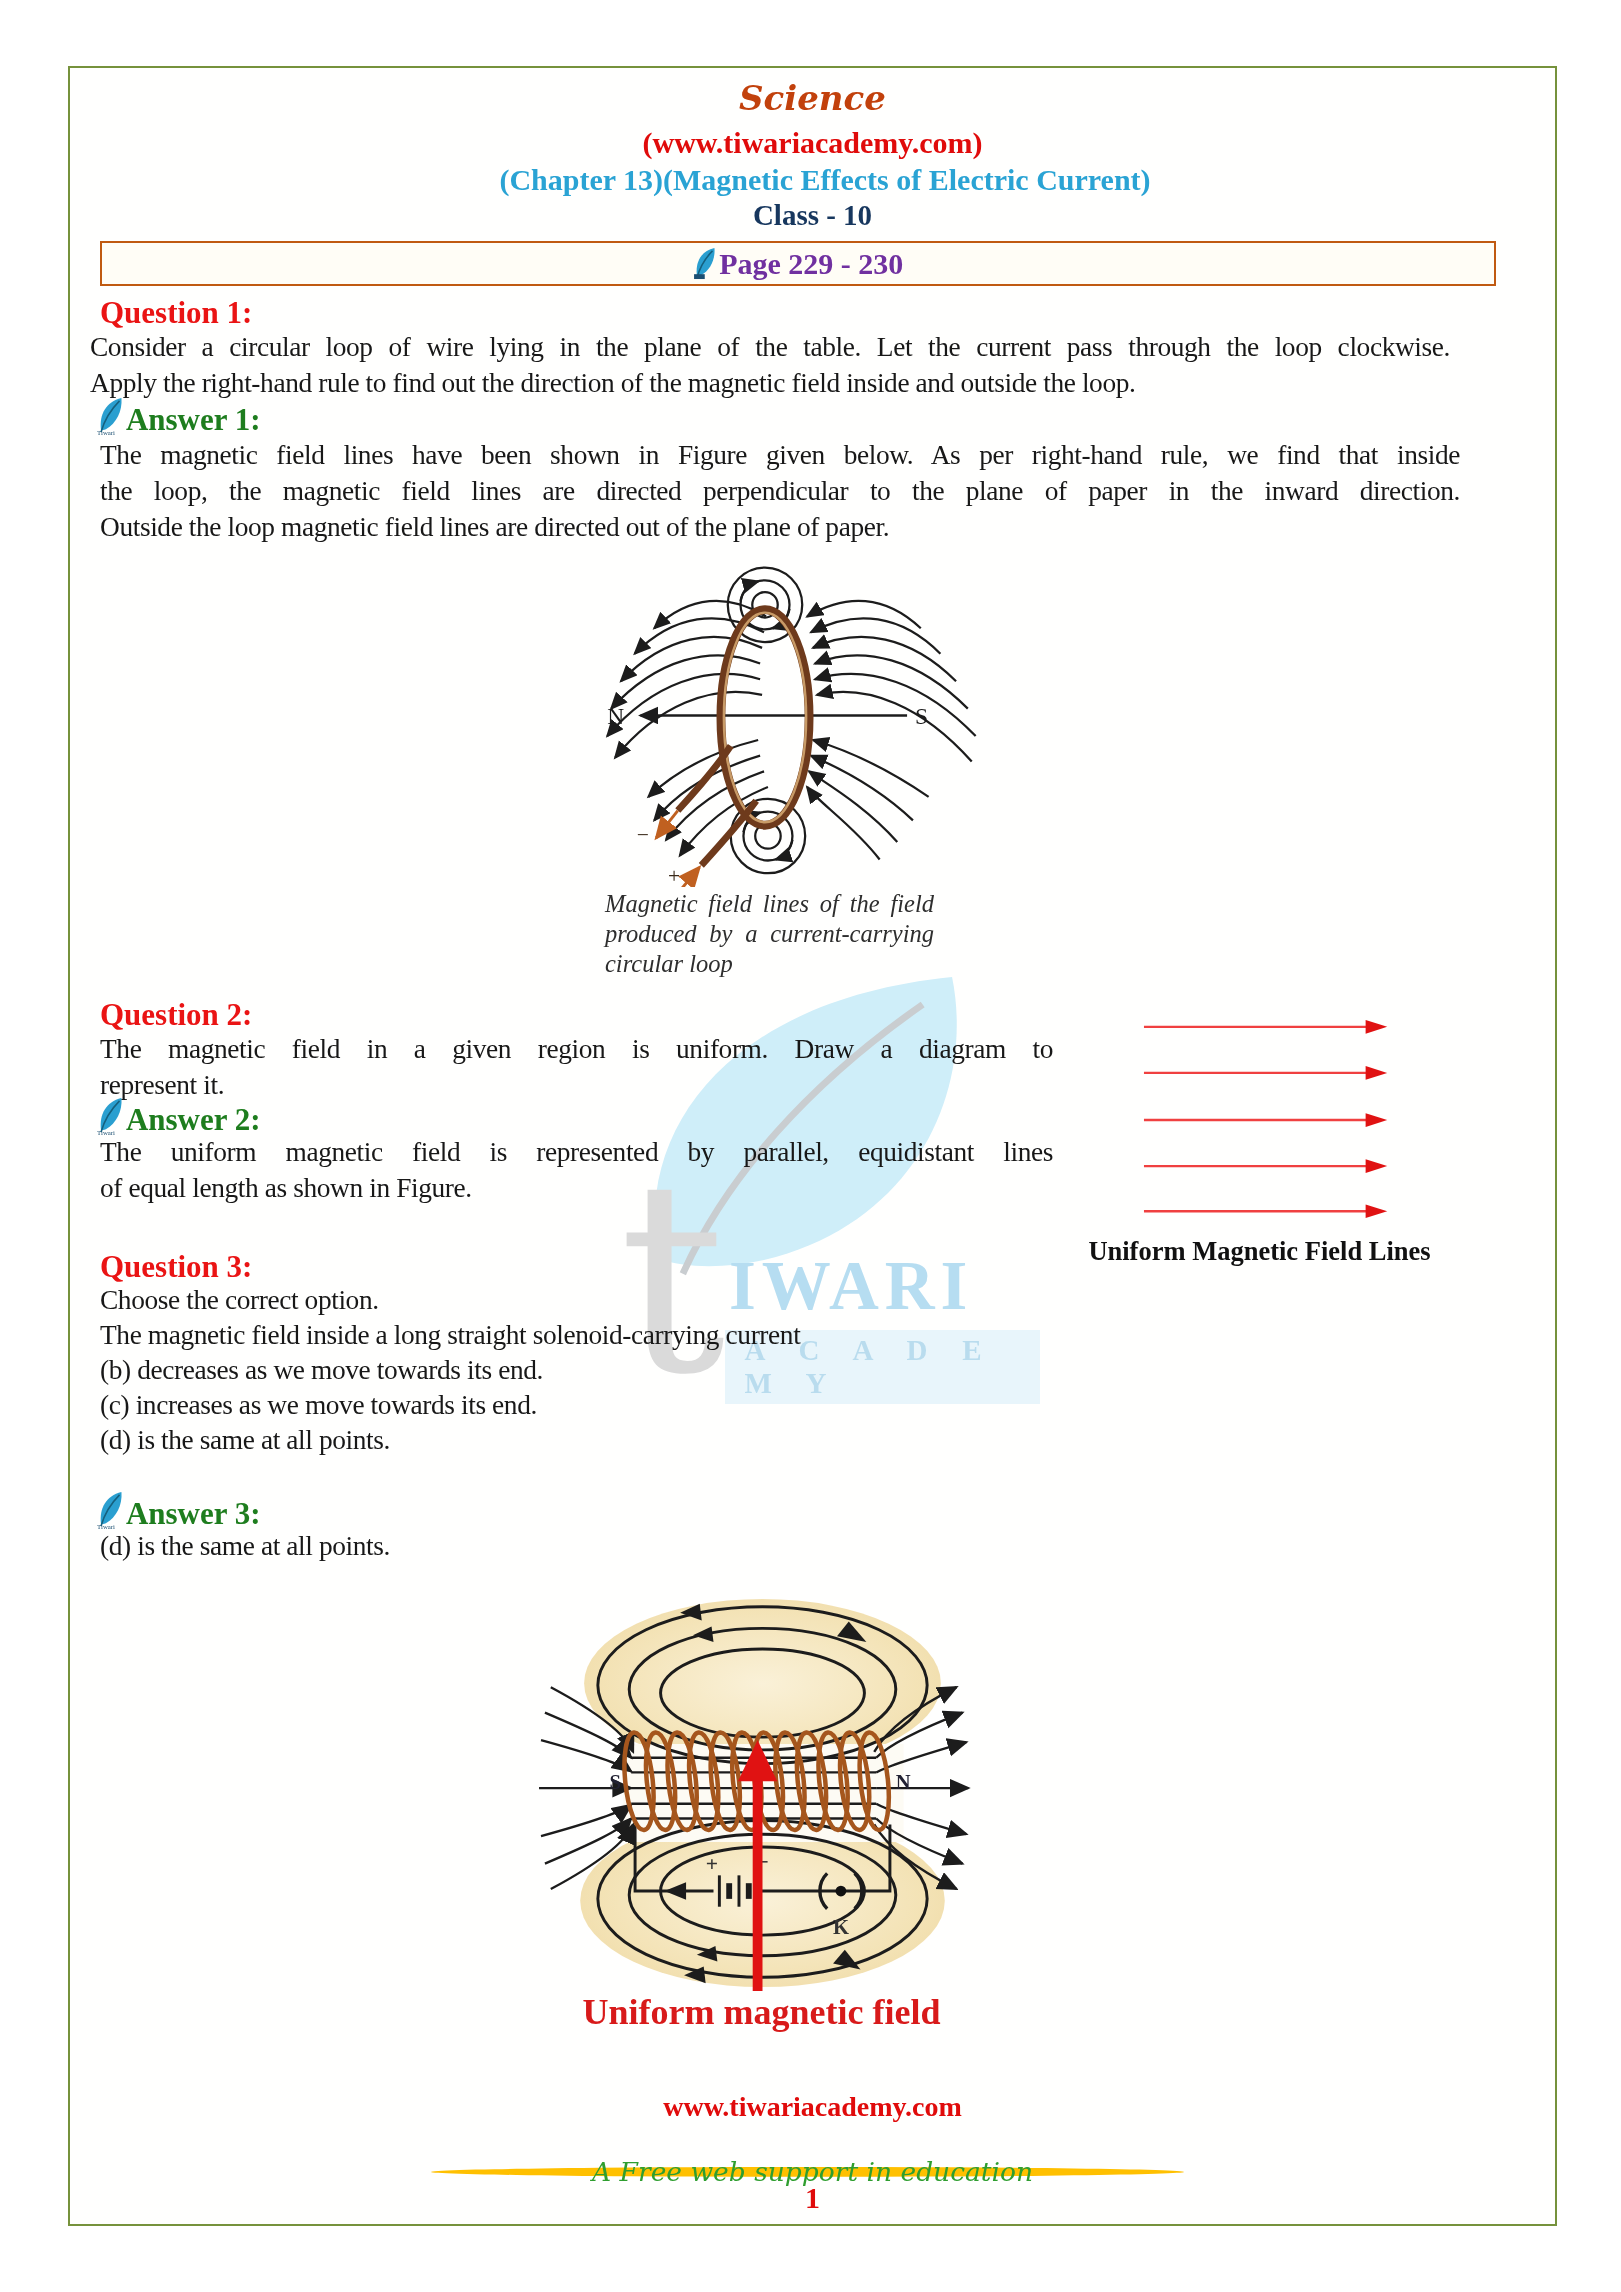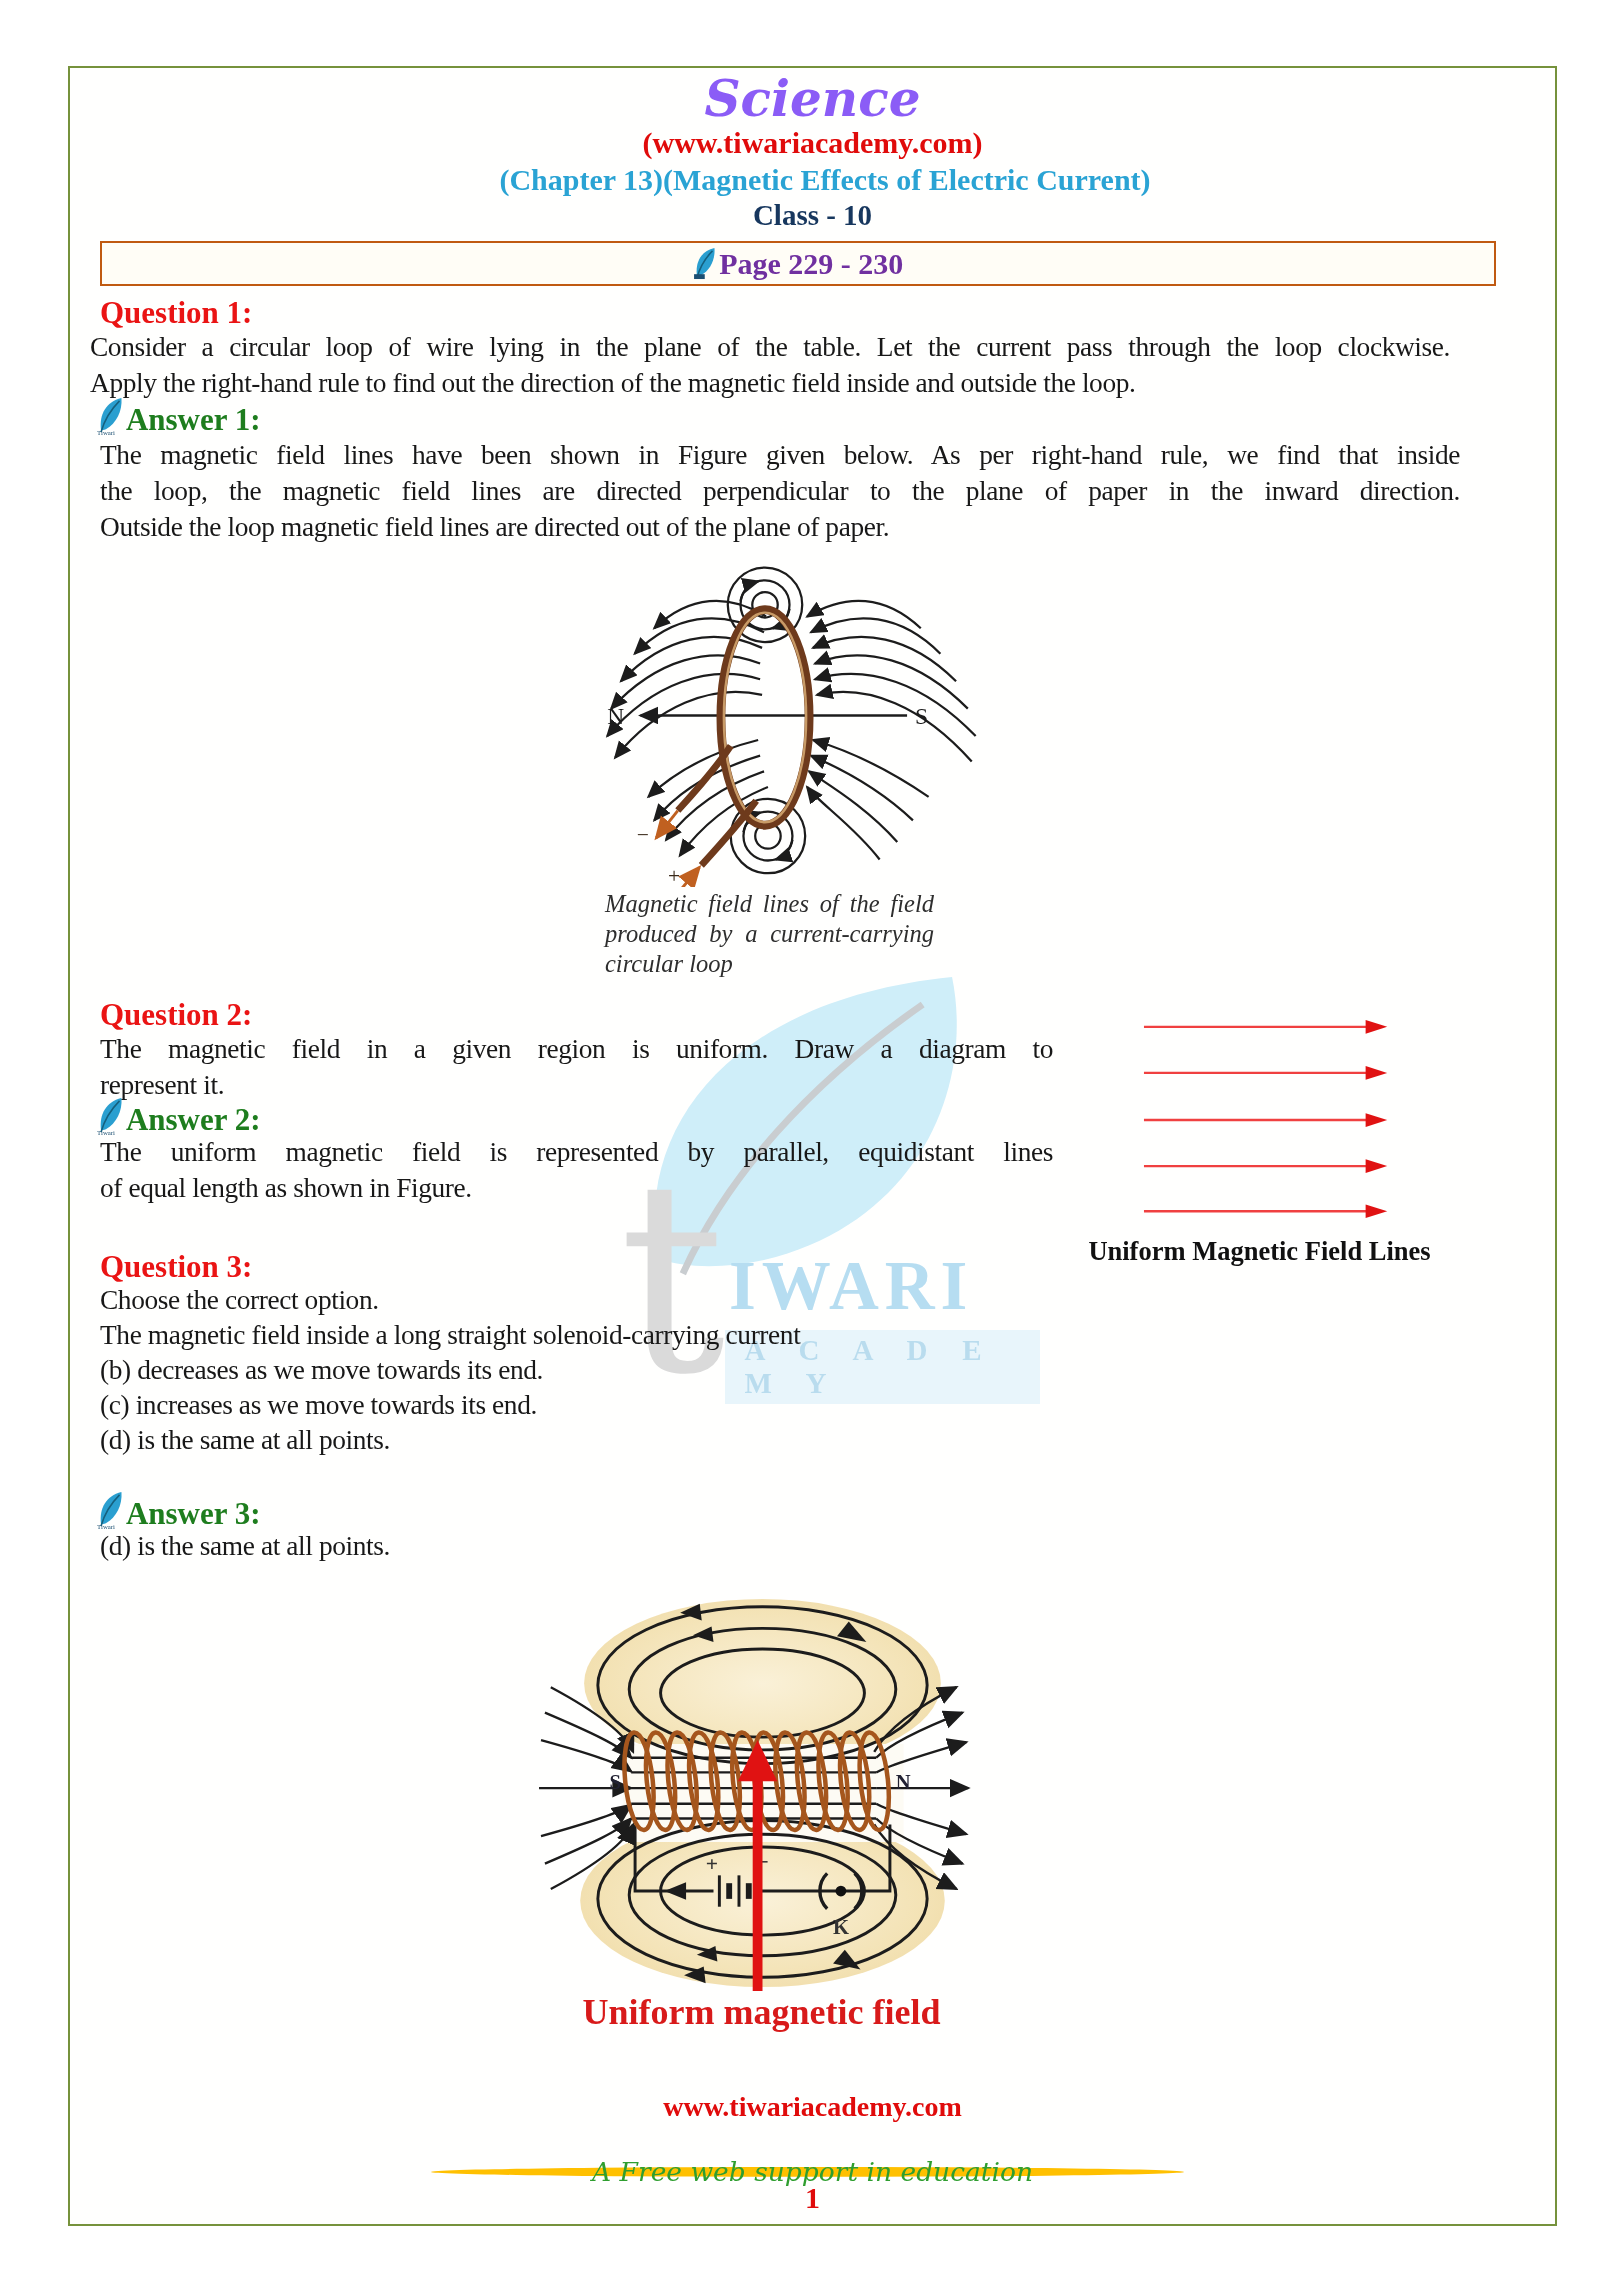--- a/index.html
+++ b/index.html
@@ -3,22 +3,22 @@
 <meta charset="utf-8">
 <style>
   html,body{margin:0;padding:0;background:#ffffff;}
   body{width:1621px;height:2293px;position:relative;font-family:"Liberation Serif",serif;color:#1c1c1c;}
   .page{position:absolute;left:68px;top:66px;width:1489px;height:2160px;box-sizing:border-box;
         border:2.9px solid #76923c;background:#fffffe;}
   .abs{position:absolute;}
   .z1{z-index:2;}
   
   .hdr{left:0;top:3.9px;width:100%;text-align:center;z-index:2;}
-  .hdr-title{font-family:"DejaVu Serif",serif;font-style:italic;font-weight:bold;font-size:50px;
-             line-height:53px;color:#8b5cf6;}
+  .hdr-title{font-family:"DejaVu Serif",serif;font-style:italic;font-weight:bold;font-size:34px;
+             line-height:53px;color:#c2410c;}
   .hdr-site{font-size:30px;font-weight:bold;color:#e00b0b;line-height:36px;}
   .hdr-chapter{font-size:30px;font-weight:bold;color:#2aa3d4;line-height:37px;padding-left:25px;}
   .hdr-class{font-size:29px;font-weight:bold;color:#17375e;line-height:35px;}
   .pagebox{left:30px;top:173px;width:1396px;height:45px;box-sizing:border-box;border:2.9px solid #c05a11;
            background:#fffdf6;display:flex;align-items:center;justify-content:center;gap:3px;z-index:2;}
   .pagebox-text{font-size:30px;font-weight:bold;color:#7030a0;}
   
   .qhead{font-size:31px;font-weight:bold;color:#ea1414;z-index:2;}
   .ahead{display:flex;align-items:flex-end;gap:2px;z-index:2;}
   .ahead-text{font-size:31px;font-weight:bold;color:#1e7d1e;line-height:33px;}

